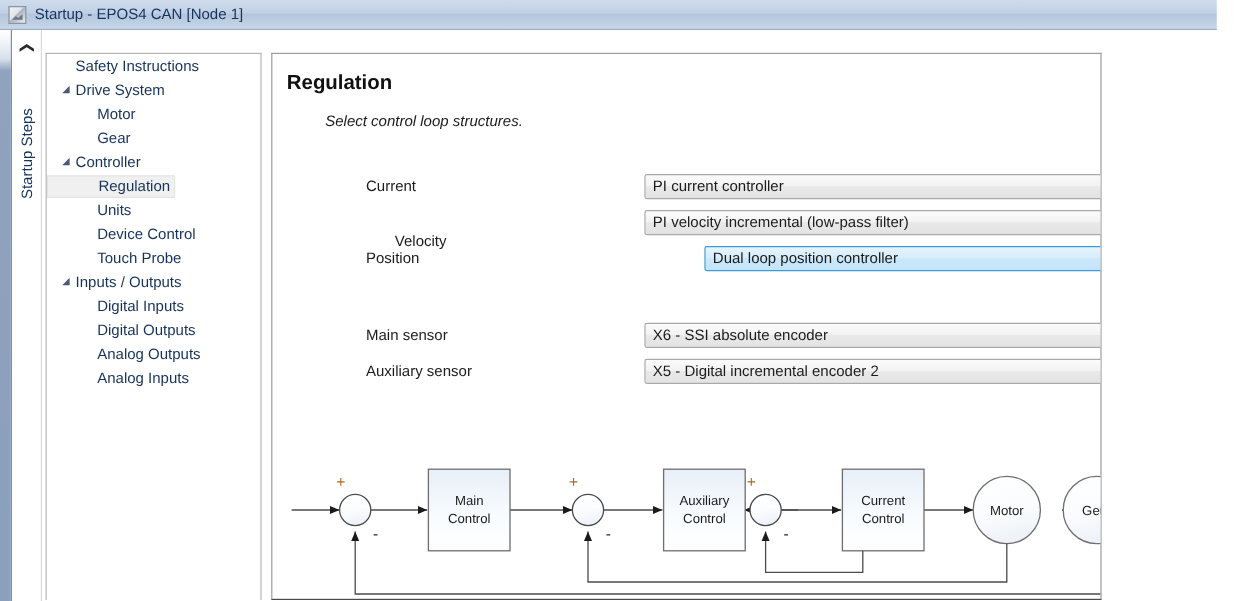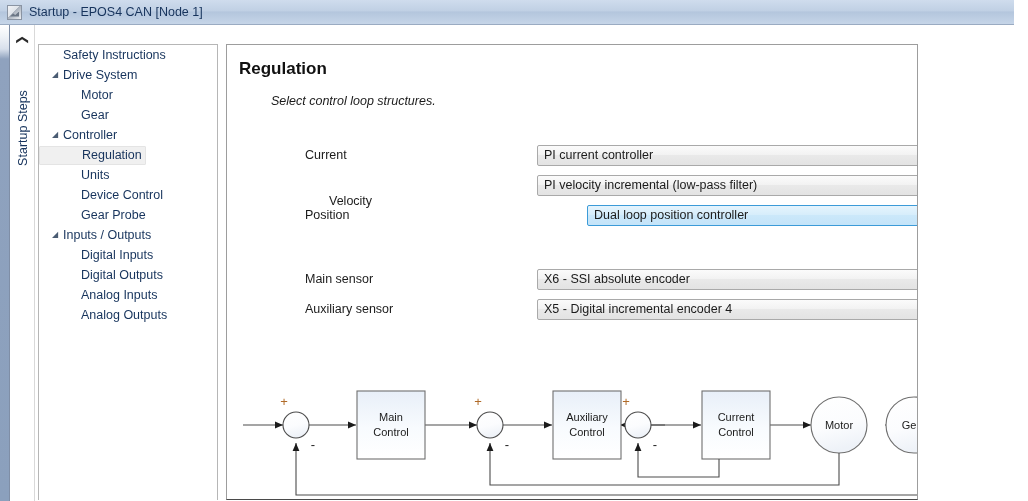--- a/index.html
+++ b/index.html
@@ -229,26 +229,26 @@
 
   <div id="tree-panel">
       <div class="tree-item depth0"><span class="tw-label">Safety Instructions</span></div>
       <div class="tree-item depth0"><span class="expander">◢</span><span class="tw-label">Drive System</span></div>
       <div class="tree-item depth1"><span class="tw-label">Motor</span></div>
       <div class="tree-item depth1"><span class="tw-label">Gear</span></div>
       <div class="tree-item depth0"><span class="expander">◢</span><span class="tw-label">Controller</span></div>
       <div class="tree-item depth1 selected"><span class="tw-label">Regulation</span></div>
       <div class="tree-item depth1"><span class="tw-label">Units</span></div>
       <div class="tree-item depth1"><span class="tw-label">Device Control</span></div>
-      <div class="tree-item depth1"><span class="tw-label">Gear Probe</span></div>
+      <div class="tree-item depth1"><span class="tw-label">Touch Probe</span></div>
       <div class="tree-item depth0"><span class="expander">◢</span><span class="tw-label">Inputs / Outputs</span></div>
       <div class="tree-item depth1"><span class="tw-label">Digital Inputs</span></div>
       <div class="tree-item depth1"><span class="tw-label">Digital Outputs</span></div>
+      <div class="tree-item depth1"><span class="tw-label">Analog Outputs</span></div>
       <div class="tree-item depth1"><span class="tw-label">Analog Inputs</span></div>
-      <div class="tree-item depth1"><span class="tw-label">Analog Outputs</span></div>
     </div>
 
   <div id="content-panel">
 
     <div id="page-title">Regulation</div>
     <div id="page-subtitle">Select control loop structures.</div>
 
     <div id="fields-host">
         <div class="field-label" style="left: 78px; top: 103px;">Current</div>
         <div class="combo" style="left: 310px; top: 100px;">
@@ -261,21 +261,21 @@
         <div class="field-label" style="left: 78px; top: 163px;">Position</div>
         <div class="combo highlighted" style="left: 324px; top: 160px; margin-left: 36px;">
           <span class="combo-text">Dual loop position controller</span>
         </div>
         <div class="field-label" style="left: 78px; top: 227px;">Main sensor</div>
         <div class="combo" style="left: 310px; top: 224px;">
           <span class="combo-text">X6 - SSI absolute encoder</span>
         </div>
         <div class="field-label" style="left: 78px; top: 257px;">Auxiliary sensor</div>
         <div class="combo" style="left: 310px; top: 254px;">
-          <span class="combo-text">X5 - Digital incremental encoder 4</span>
+          <span class="combo-text">X5 - Digital incremental encoder 2</span>
         </div>
       </div>
 
     <div id="diagram">
       <svg width="680" height="128" viewBox="0 0 680 128" xmlns="http://www.w3.org/2000/svg">
         <defs>
           <linearGradient id="boxgrad" x1="0" y1="0" x2="0" y2="1">
             <stop offset="0%" stop-color="#e8eff8"></stop>
             <stop offset="55%" stop-color="#f8fbfe"></stop>
             <stop offset="100%" stop-color="#ffffff"></stop>

